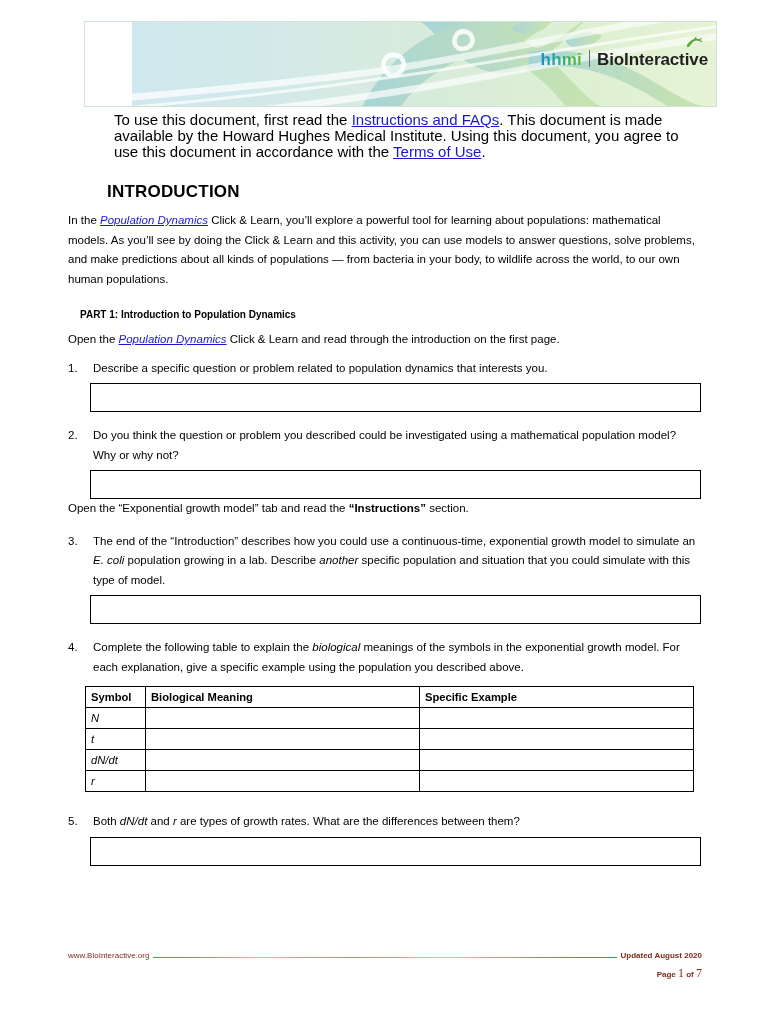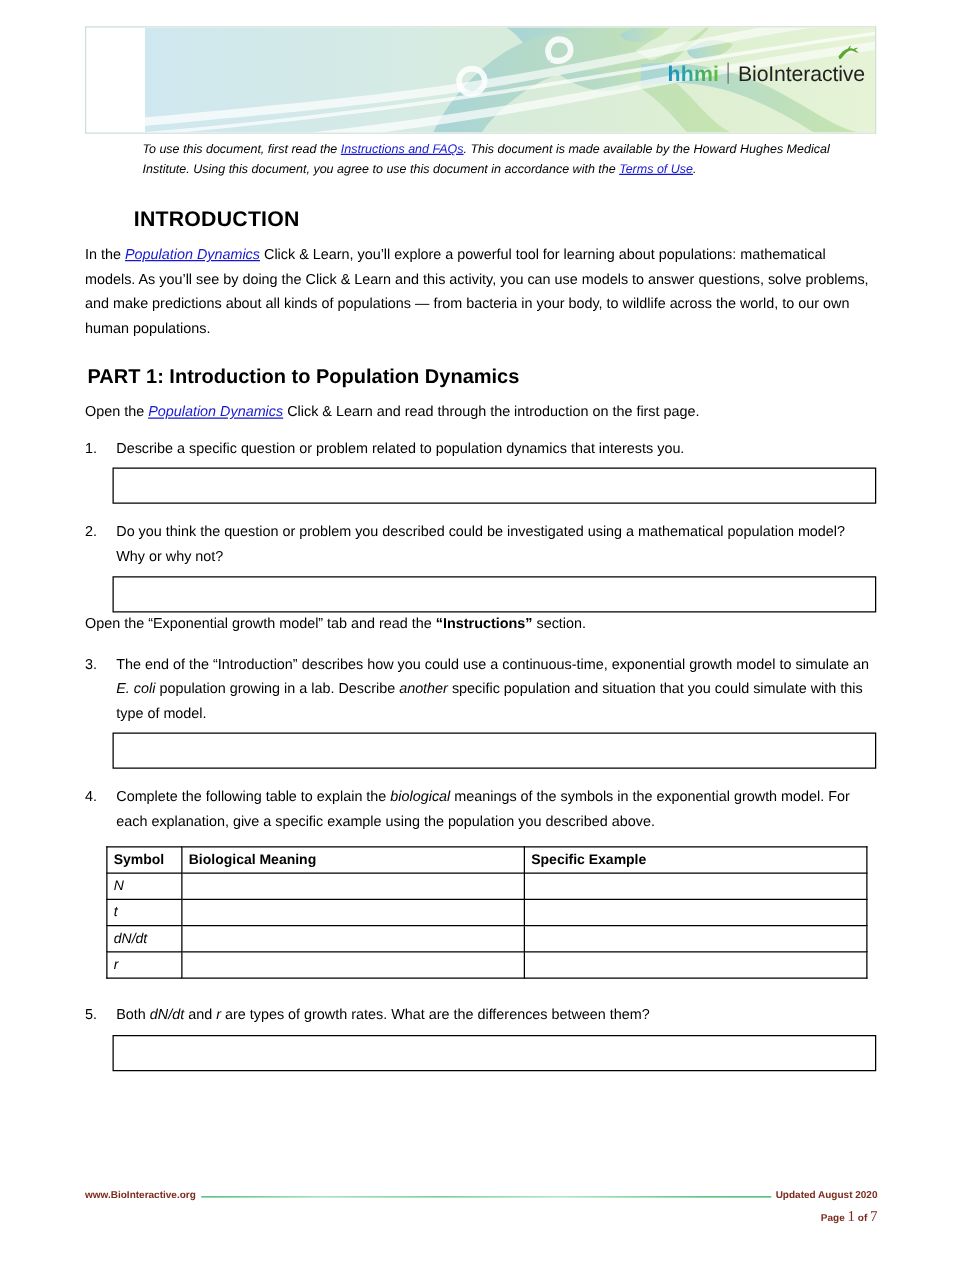--- a/index.html
+++ b/index.html
@@ -20,21 +20,21 @@
     position: absolute;
     left: 0; top: 0;
     width: 768px;
     height: 1024px;
     background: #ffffff;
   }
 
   
   .banner {
     position: absolute;
-    left: 68px;
+    left: 84px;
     top: 21px;
     width: 633px;
     height: 86px;
     overflow: hidden;
     border: 1px solid #cfe0d4;
     box-sizing: border-box;
     padding-left: 47px;
   }
   .banner-svg { display: block; width: 100%; height: 100%; }
 
@@ -61,21 +61,21 @@
     display: inline-block;
     width: 1px;
     height: 17px;
     background: #6d6e71;
     margin: 0 7px;
     position: relative;
     top: 2px;
   }
   .logo-bio {
     font-family: "Liberation Sans", sans-serif;
-    font-weight: normal;
+    font-weight: bold;
     font-size: 17px;
     color: #231f20;
     letter-spacing: -0.1px;
   }
   .logo-gecko {
     position: absolute;
     right: 4px;
     top: -12px;
     width: 18px;
     height: 12px;
@@ -83,22 +83,21 @@
 
   
   .content {
     position: absolute;
     left: 68px;
     top: 112px;
     width: 634px;
   }
 
   .notice {
-    font-style: italic;
-    font-size: 10px;
+    font-size: 15px;
     line-height: 16px;
     color: #000;
     margin: 0 0 0 46px;
     width: 586px;
     text-align: left;
   }
   .notice a, .inline-link {
     color: #1818d0;
     text-decoration: underline;
   }
@@ -112,23 +111,23 @@
   }
 
   p.body-text {
     font-size: 11.5px;
     line-height: 19.5px;
     margin: 0 0 0 0;
     text-align: left;
   }
 
   .part-head {
-    font-size: 16px;
-    font-weight: bold;
-    margin: 20px 0 10px 2px;
+    font-size: 10px;
+    font-weight: bold;
+    margin: 20px 0 10px 12px;
   }
 
   .link-italic {
     color: #1818d0;
     text-decoration: underline;
     font-style: italic;
   }
 
   
   .q {
@@ -204,21 +203,21 @@
     top: 9px;
     width: 634px;
     height: 1.4px;
     background: linear-gradient(90deg,#16a84c 0%,#35b55f 18%,#8fd9a8 30%,#51c075 45%,#9adfb1 60%,#2eb257 78%,#16a84c 100%);
   }
   .footer-left {
     position: absolute;
     left: 0;
     top: 3px;
     font-size: 8px;
-    font-weight: bold;
+    font-weight: normal;
     color: #7b2c1e;
     background: #fff;
     padding-right: 4px;
   }
   .footer-right {
     position: absolute;
     right: 0;
     top: 3px;
     font-size: 8px;
     font-weight: bold;

